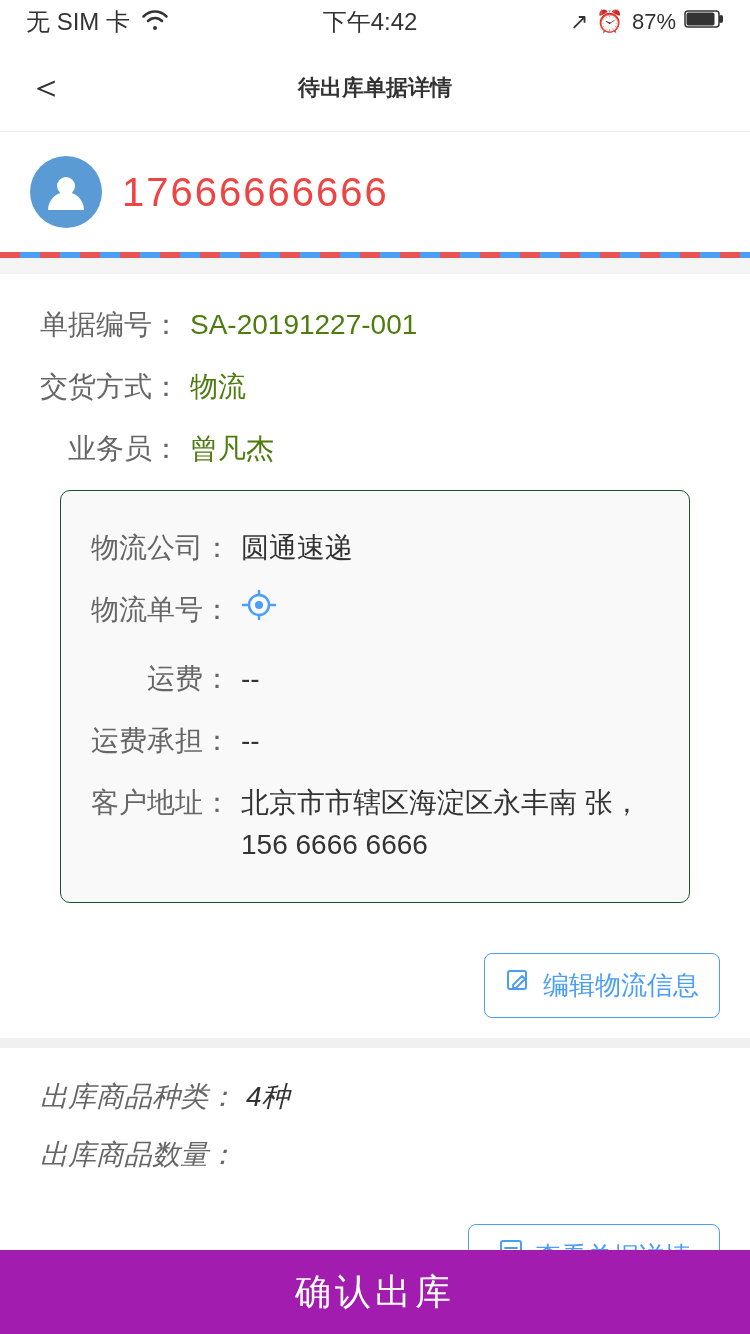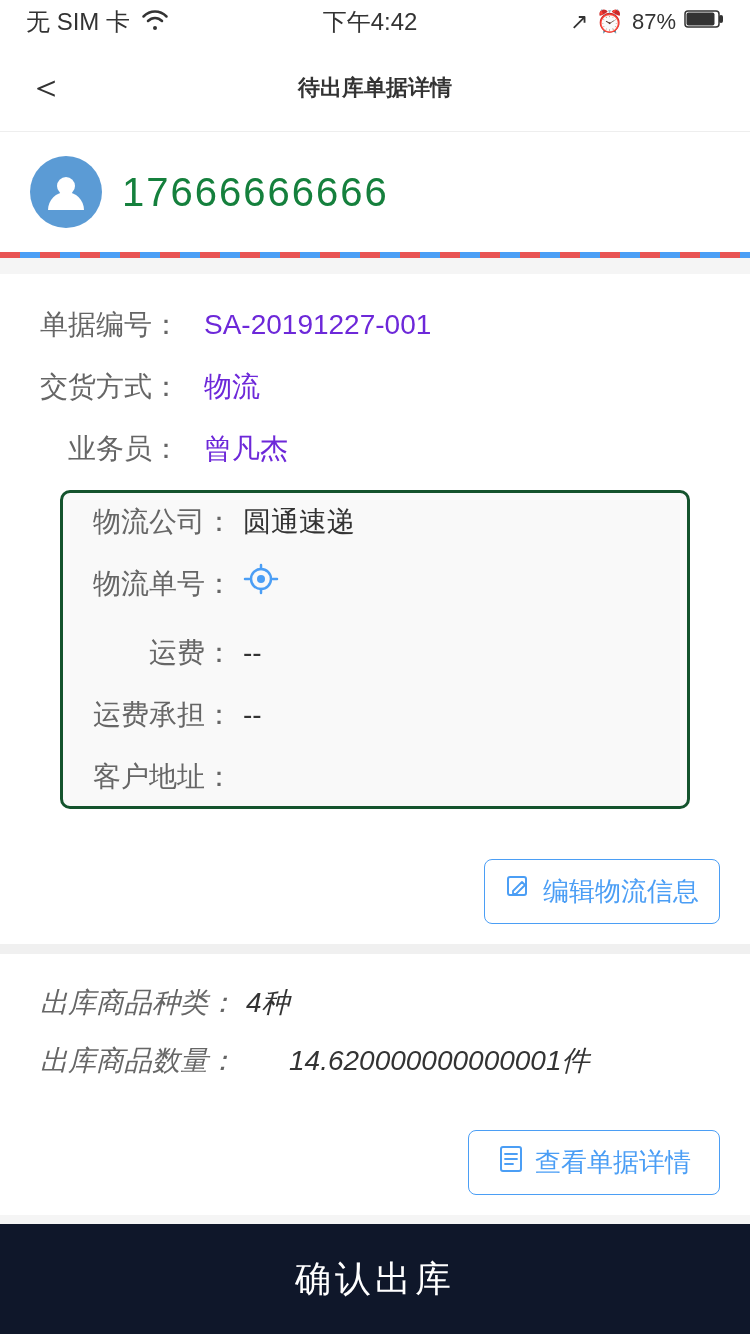--- a/index.html
+++ b/index.html
@@ -70,21 +70,21 @@
       background: #5B9BD5;
       display: flex;
       align-items: center;
       justify-content: center;
       flex-shrink: 0;
     }
     .user-avatar svg { width: 44px; height: 44px; }
     .user-phone {
       font-size: 40px;
       font-weight: 500;
-      color: #15803d;
+      color: #ef4444;
       letter-spacing: 2px;
     }
 
     
     .dashed-divider {
       height: 6px;
       background: repeating-linear-gradient(
         90deg,
         #e85454 0px, #e85454 20px,
         #4B9EF5 20px, #4B9EF5 40px
@@ -105,32 +105,32 @@
       line-height: 1.5;
     }
     .info-row:last-child { margin-bottom: 0; }
     .info-label {
       color: #666;
       min-width: 140px;
       text-align: right;
       flex-shrink: 0;
     }
     .info-value {
-      color: #6d28d9;
+      color: #4d7c0f;
       flex: 1;
-      margin-left: 24px;
+      margin-left: 10px;
     }
 
     
     .logistics-card {
       background: #f9f9f9;
-      border: 3px solid #14532d;
+      border: 1px solid #14532d;
       border-radius: 10px;
       margin: 20px 20px 0 20px;
-      padding: 8px 30px;
+      padding: 36px 30px;
     }
     .logistics-row {
       display: flex;
       align-items: flex-start;
       margin-bottom: 20px;
       font-size: 28px;
       line-height: 1.5;
     }
     .logistics-row:last-child { margin-bottom: 0; }
     .logistics-label {
@@ -226,22 +226,22 @@
       cursor: pointer;
       background: #fff;
     }
 
     
     .bottom-bar {
       position: fixed;
       bottom: 0;
       left: 0;
       width: 750px;
-      height: 110px;
-      background: #0f172a;
+      height: 84px;
+      background: #a21caf;
       display: flex;
       align-items: center;
       justify-content: center;
       cursor: pointer;
     }
     .confirm-btn-text {
       color: #fff;
       font-size: 36px;
       font-weight: 500;
       letter-spacing: 4px;
@@ -342,20 +342,21 @@
         </span>
       </div>
       <div class="logistics-row">
         <span class="logistics-label">运费承担：</span>
         <span class="logistics-value">
           <span class="dash-text">--</span>
         </span>
       </div>
       <div class="logistics-row">
         <span class="logistics-label">客户地址：</span>
+        <span class="logistics-value" style="flex-wrap:wrap;display:block;margin-left:10px;">北京市市辖区海淀区永丰南  张，156 6666 6666</span>
       </div>
     </div>
   </div>
 
   <div class="edit-btn-row">
     <button class="edit-btn">
       <span>
         <svg width="28" height="28" viewBox="0 0 28 28" fill="none">
           <rect x="3" y="3" width="18" height="18" rx="2" stroke="#4B9EF5" stroke-width="2" fill="none"></rect>
           <path d="M17 8l3 3-9 9H8v-3l9-9z" stroke="#4B9EF5" stroke-width="1.8" fill="none" stroke-linejoin="round"></path>
@@ -367,21 +368,20 @@
 
   <div class="section-divider"></div>
 
   <div class="goods-section">
     <div class="goods-row">
       <span class="goods-label">出库商品种类：</span>
       <span class="goods-value">4种</span>
     </div>
     <div class="goods-row">
       <span class="goods-label">出库商品数量：</span>
-      <span class="goods-value">14.620000000000001件</span>
     </div>
   </div>
 
   <div class="view-detail-row">
     <button class="view-detail-btn">
       <span>
         <svg width="28" height="28" viewBox="0 0 28 28" fill="none">
           <rect x="4" y="2" width="20" height="24" rx="2" stroke="#4B9EF5" stroke-width="2" fill="none"></rect>
           <line x1="8" y1="9" x2="20" y2="9" stroke="#4B9EF5" stroke-width="1.8" stroke-linecap="round"></line>
           <line x1="8" y1="14" x2="20" y2="14" stroke="#4B9EF5" stroke-width="1.8" stroke-linecap="round"></line>

